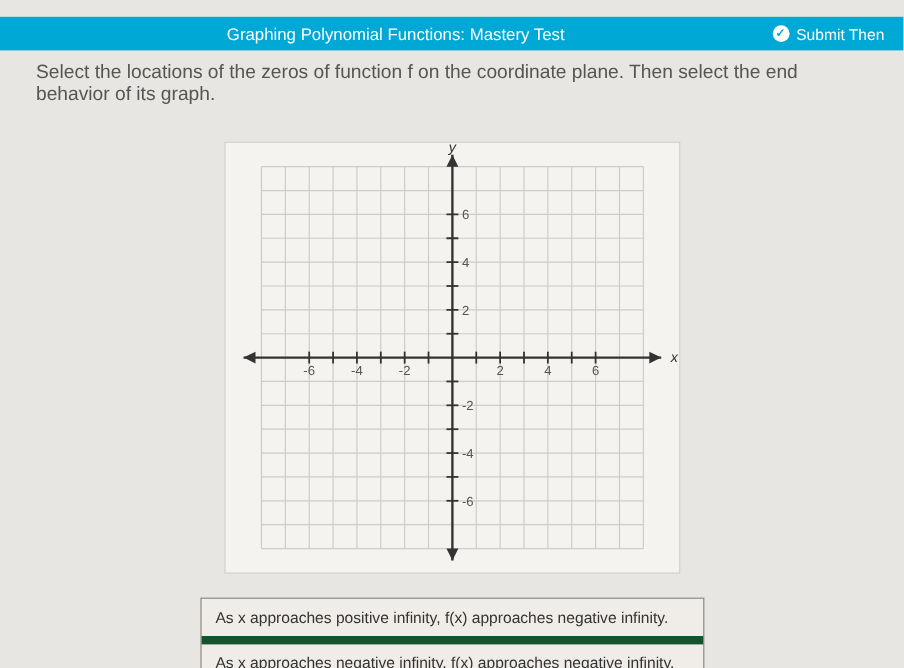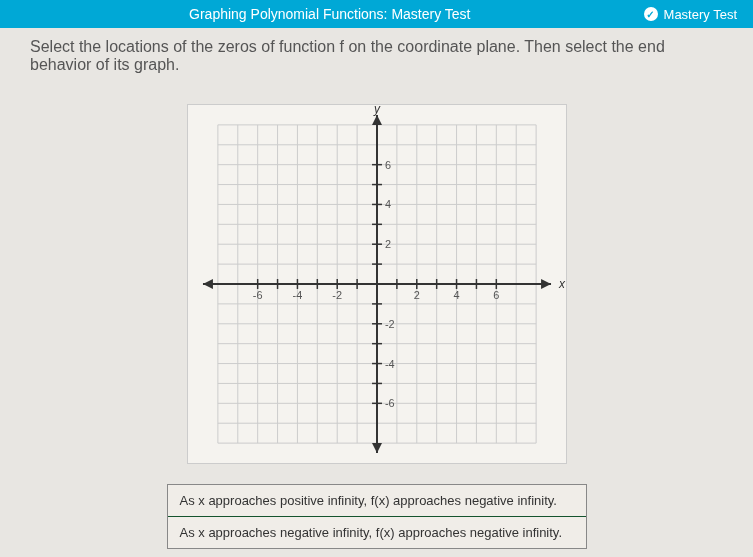--- a/index.html
+++ b/index.html
@@ -11,20 +11,21 @@
       overflow: hidden;
     }
     .header {
       background: #00a8d6;
       color: white;
       padding: 6px 16px;
       display: flex;
       justify-content: center;
       align-items: center;
       font-size: 14px;
+      margin-top: 14px;
     }
     .header-title {
       font-weight: 500;
       margin: 0 auto;
     }
     .submit-btn {
       display: flex;
       align-items: center;
       gap: 6px;
       cursor: pointer;
@@ -60,34 +61,34 @@
     .answer-box {
       margin: 10px auto 0 auto;
       width: 420px;
       border: 1px solid #888;
       background: #f0ede8;
     }
     .answer-row {
       padding: 8px 12px;
       font-size: 13px;
       color: #333;
-      border-bottom: 1px solid #14532d;
+      border-bottom: 7px solid #14532d;
       cursor: pointer;
     }
     .answer-row:last-child { border-bottom: none; }
   </style>
 </head>
 <body>
 
 <div class="header">
   <span></span>
   <span class="header-title">Graphing Polynomial Functions: Mastery Test</span>
   <div class="submit-btn">
     <span class="submit-icon">✓</span>
-    <span>Mastery Test</span>
+    <span>Submit Then</span>
   </div>
 </div>
 
 <div class="instruction">Select the locations of the zeros of function f on the coordinate plane. Then select the end behavior of its graph.</div>
 
 <div class="graph-container">
   <svg class="graph" width="380" height="360" viewBox="0 0 380 360">
 
     <rect x="0" y="0" width="380" height="360" fill="#f5f3ef"></rect>
 

